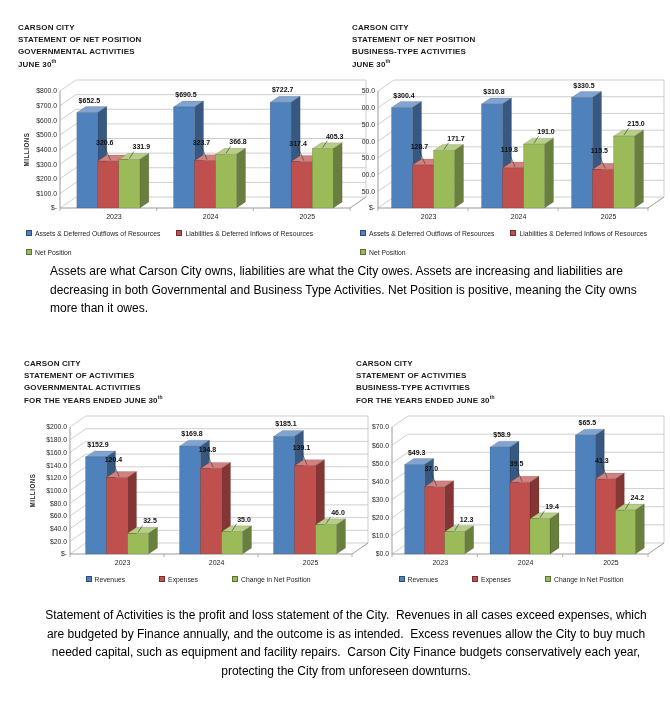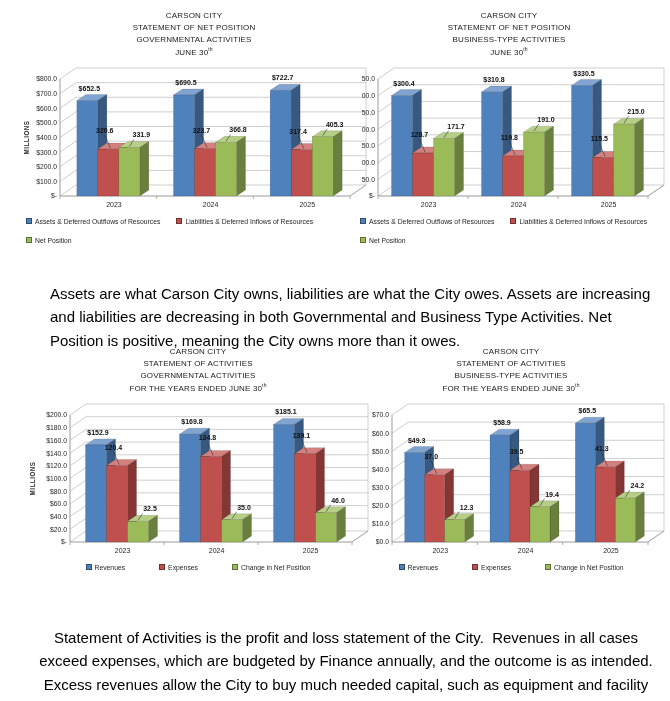--- a/index.html
+++ b/index.html
@@ -2,34 +2,34 @@
 <html><head>
 <meta charset="utf-8">
 <style>
   html,body { margin:0; padding:0; }
   body {
     width:670px; height:701px; position:relative; overflow:hidden;
     background:#ffffff; font-family:"Liberation Sans", sans-serif;
   }
   .chart { position:absolute; }
   .chart-title {
-    text-align:center; font-weight:normal; font-size:8px; line-height:1.5;
-    color:#1a1a1a; letter-spacing:.15px; margin-bottom:3px;
+    font-weight:bold; font-size:8px; line-height:1.5;
+    color:#1a1a1a; letter-spacing:.15px; margin-bottom:3px;margin-top:12px;
   }
   .chart-title sup { font-size:5px; }
   svg text { font-family:"Liberation Sans", sans-serif; }
   .legend {
     display:flex; flex-wrap:wrap; column-gap:16px; row-gap:6px;
     font-size:6.8px; color:#262626; margin-top:2px; padding-left:8px; align-items:center;
   }
   .legend.center { justify-content:center; column-gap:34px; padding-left:0; }
   .legend-item { display:flex; align-items:center; gap:3px; white-space:nowrap; }
   .legend-swatch { width:6px; height:6px; display:inline-block; border:0.5px solid rgba(0,0,0,.4); box-sizing:border-box; }
   .legend-break { flex-basis:100%; height:0; }
-  .para { position:absolute; font-size:15px; line-height:1.55; color:#000; white-space:pre-wrap;margin-top:20px; }
+  .para { position:absolute; font-size:12px; line-height:1.55; color:#000; white-space:pre-wrap; }
   #para-net-position { left:50px; top:262px; width:608px; }
   #para-activities  { left:36px; top:606px; width:620px;text-align:center; }
 </style>
 </head>
 <body>
 
 <div class="chart" id="chart-0" style="left: 18px; top: 10px; width: 352px;">
   <div class="chart-title">
       <div>CARSON CITY</div>
       <div>STATEMENT OF NET POSITION</div>

